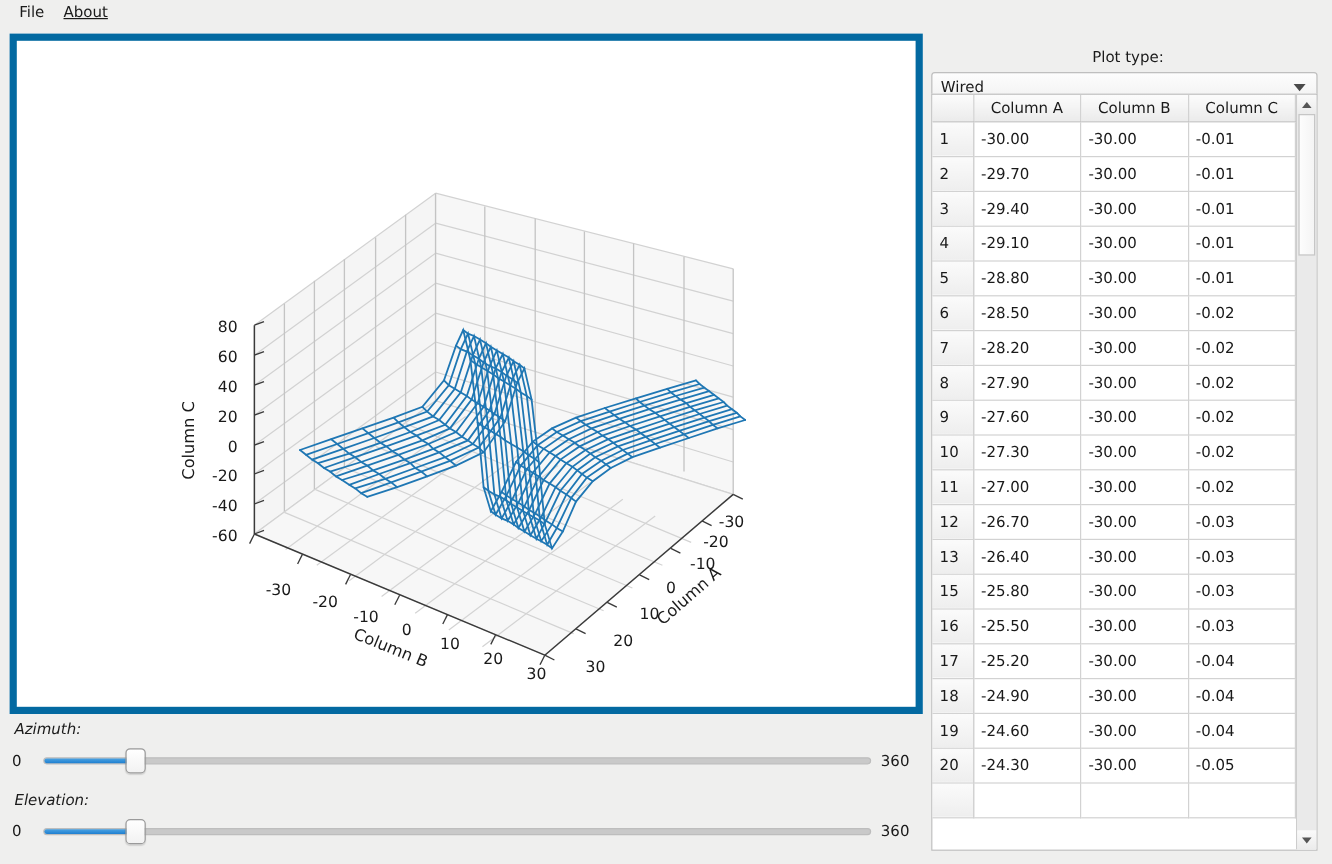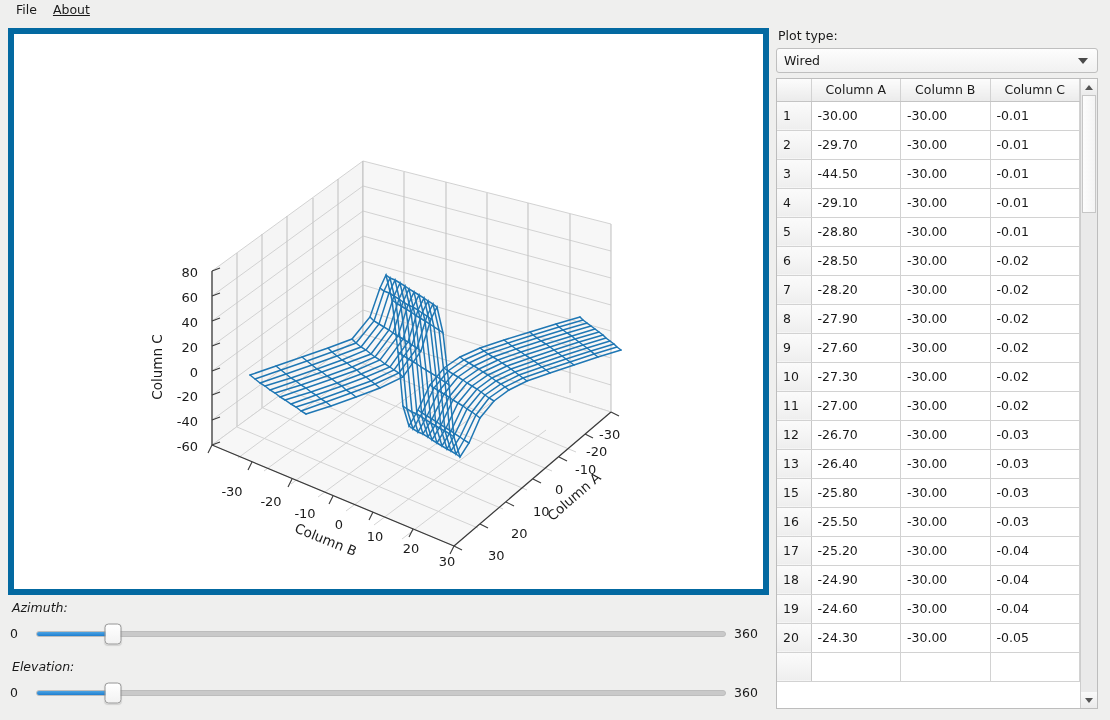--- a/index.html
+++ b/index.html
@@ -56,21 +56,21 @@
     background:linear-gradient(to bottom,#ffffff,#f2f2f2);
     border:1px solid #9a9a9a;border-radius:4px;
     box-shadow:0 1px 1px rgba(0,0,0,.12);
     cursor:pointer;
   }
 
   
   .rightpanel{
     position:absolute;left:776px;top:28px;width:326px;height:684px;
   }
-  .ptlabel{font-size:12.5px;color:#1a1a1a;margin:0 0 5px 2px;display:block;}
+  .ptlabel{font-size:12.5px;color:#1a1a1a;margin:12px 0 5px 2px;display:block;text-align:center;}
   .combo{
     position:relative;width:322px;height:25px;
     background:linear-gradient(to bottom,#fdfdfd,#f1f1f1);
     border:1px solid #bfbfbf;border-radius:3px;box-sizing:border-box;
     display:flex;align-items:center;cursor:default;
   }
   .combo .cval{padding-left:7px;font-size:12.5px;color:#1a1a1a;}
   .combo .carrow{
     position:absolute;right:9px;top:50%;transform:translateY(-50%);
     width:0;height:0;border-left:5px solid transparent;
@@ -375,21 +375,21 @@
                 <td>-0.01</td>
               </tr>
             <tr>
                 <td class="rowhead">2</td>
                 <td>-29.70</td>
                 <td>-30.00</td>
                 <td>-0.01</td>
               </tr>
             <tr>
                 <td class="rowhead">3</td>
-                <td>-44.50</td>
+                <td>-29.40</td>
                 <td>-30.00</td>
                 <td>-0.01</td>
               </tr>
             <tr>
                 <td class="rowhead">4</td>
                 <td>-29.10</td>
                 <td>-30.00</td>
                 <td>-0.01</td>
               </tr>
             <tr>

